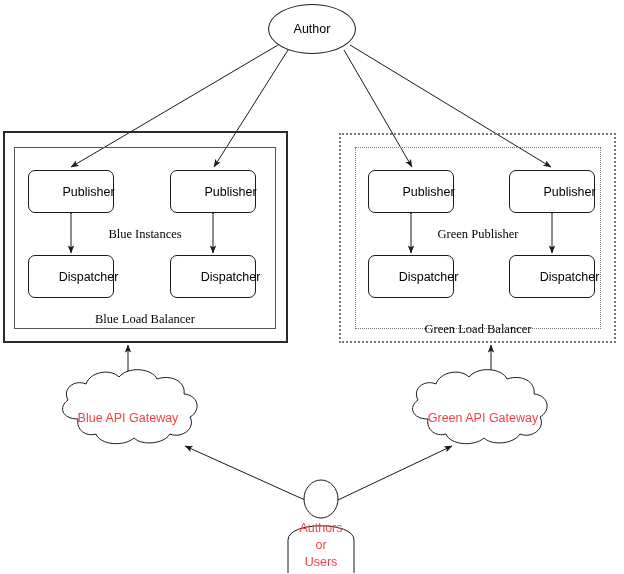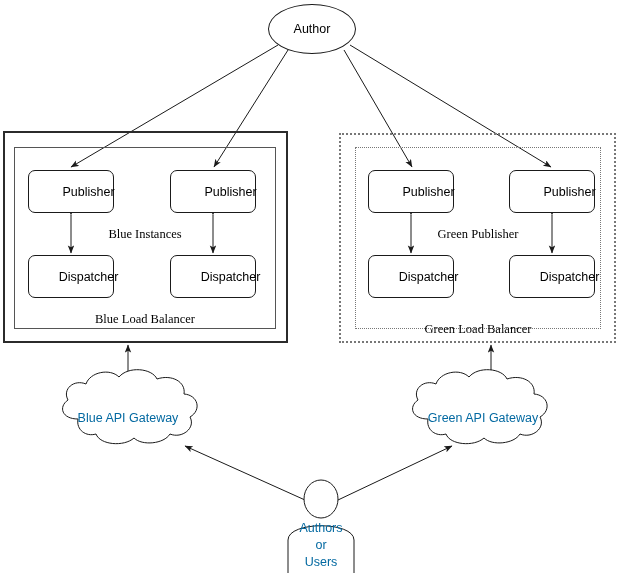--- a/index.html
+++ b/index.html
@@ -5,21 +5,21 @@
   html,body{margin:0;padding:0;background:#ffffff;}
   body{
     width:624px;height:574px;position:relative;overflow:hidden;
     font-family:"Liberation Sans","DejaVu Sans",sans-serif;
     color:#000000;
   }
   #canvas{position:absolute;inset:0;width:624px;height:574px;}
   .lbl{
     position:absolute;
     font-size:12.5px;
-    color:#0369a1;
+    color:#ef4444;
     white-space:nowrap;
     text-align:center;
     line-height:14px;
     pointer-events:none;
   }
   .node-box{
     position:absolute;
     border:1px solid #1a1a1a;
     border-radius:7px;
     background:#ffffff;

